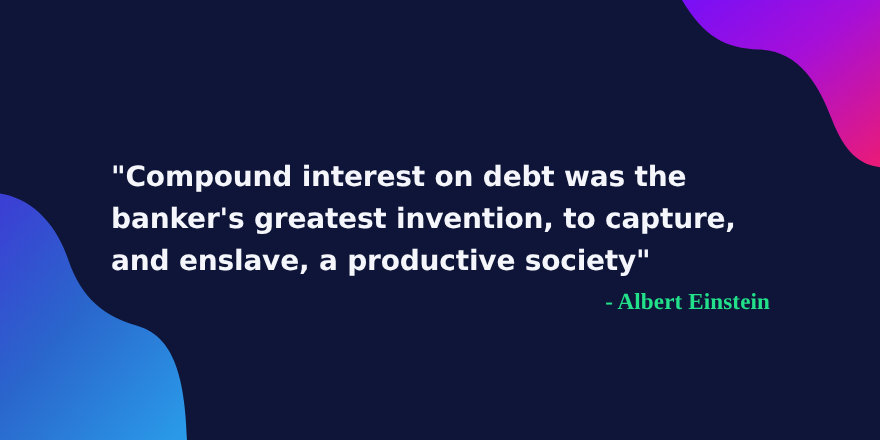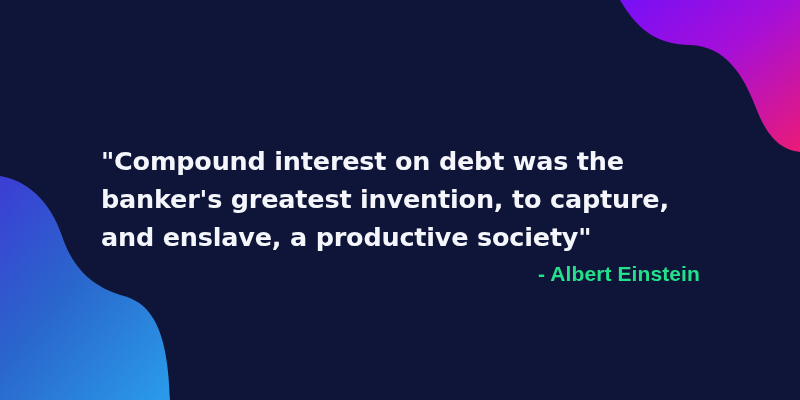--- a/index.html
+++ b/index.html
@@ -50,21 +50,21 @@
     letter-spacing: -0.2px;
     color: #f4f6fb;
     white-space: pre-line;
   }
 
   #attribution {
     position: absolute;
     right: 100px;
     top: 262px;
     margin: 0;
-    font-family: Liberation Sans, sans-serif;
+    font-family: Liberation Serif, serif;
     font-size: 21px;
     font-weight: 700;
     letter-spacing: 0.1px;
     color: #23e08a;
     text-align: right;
     white-space: nowrap;
   }
 </style>
 </head>
 <body>

